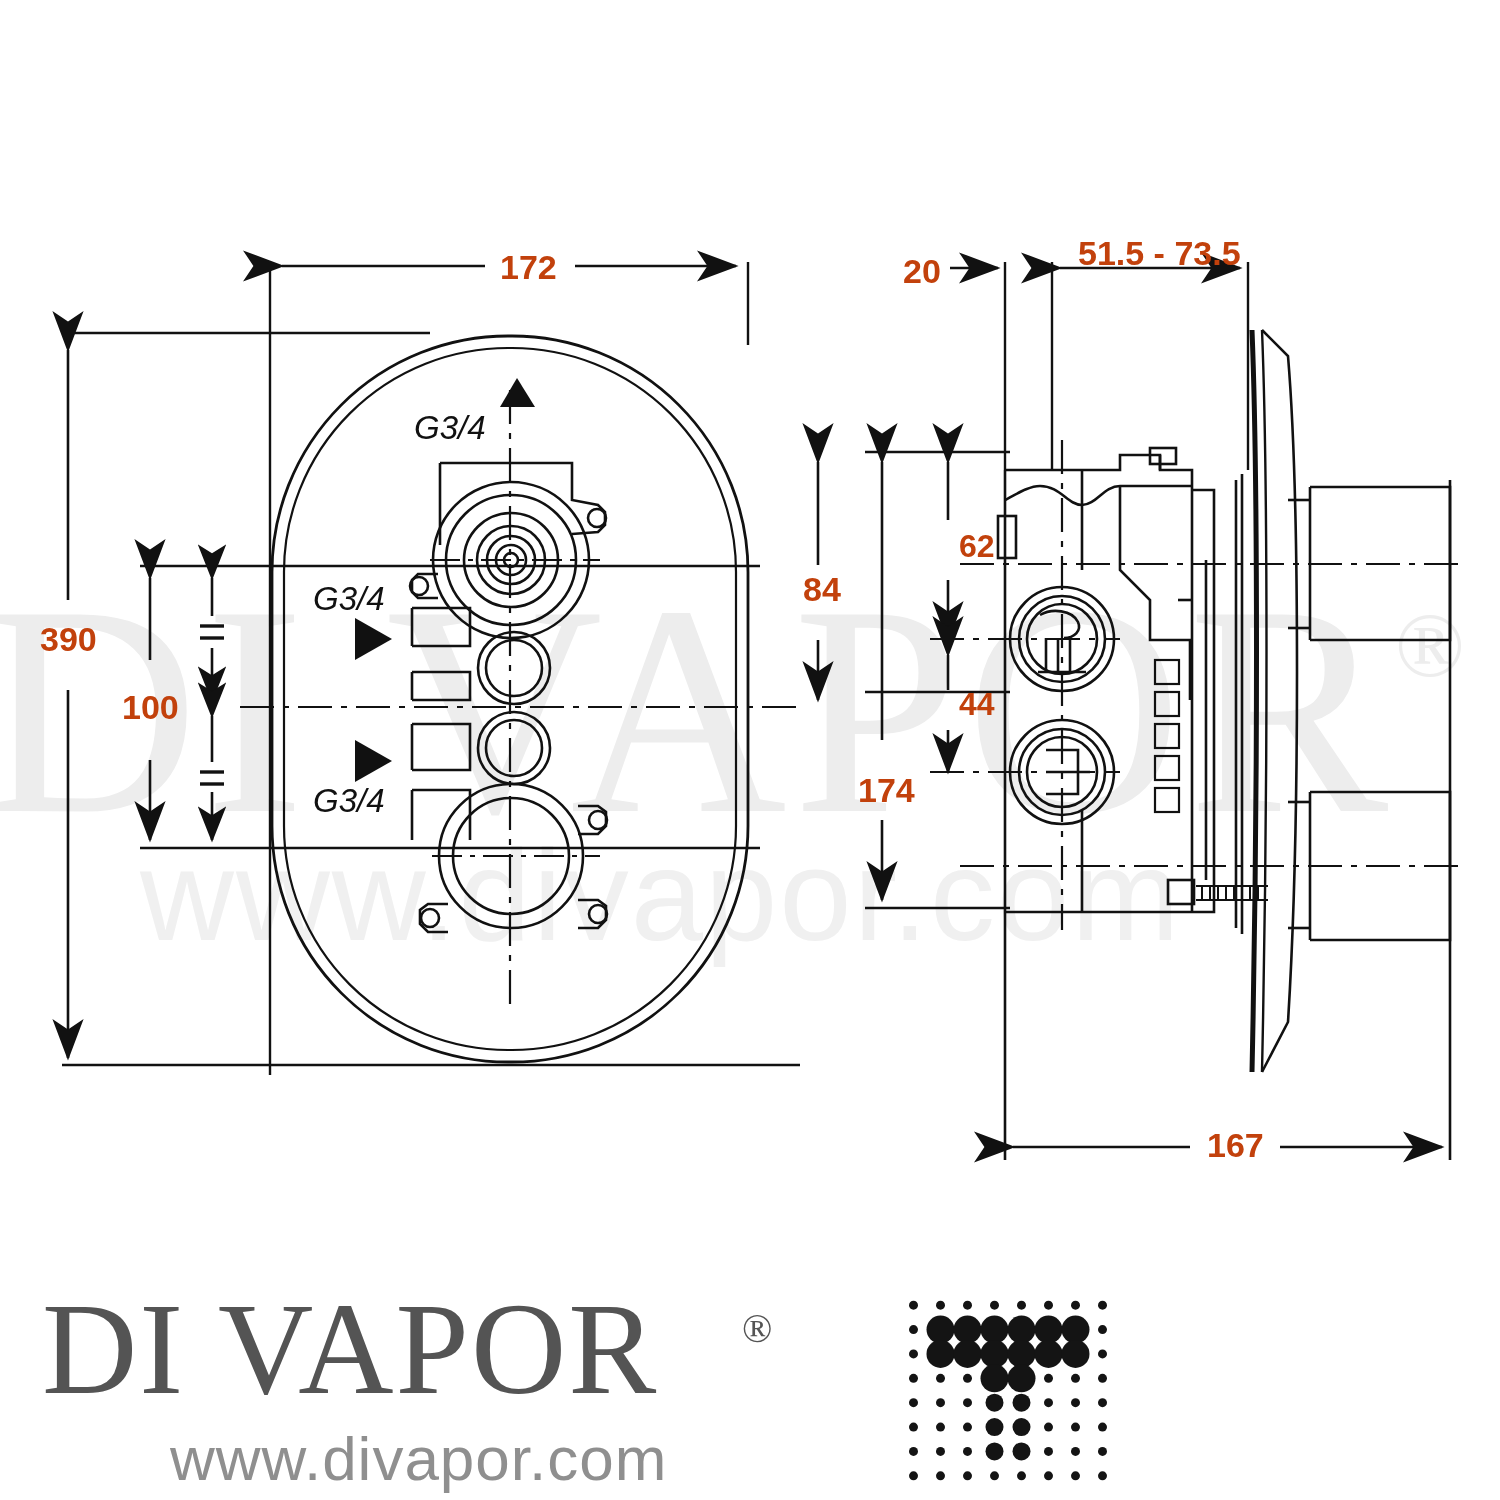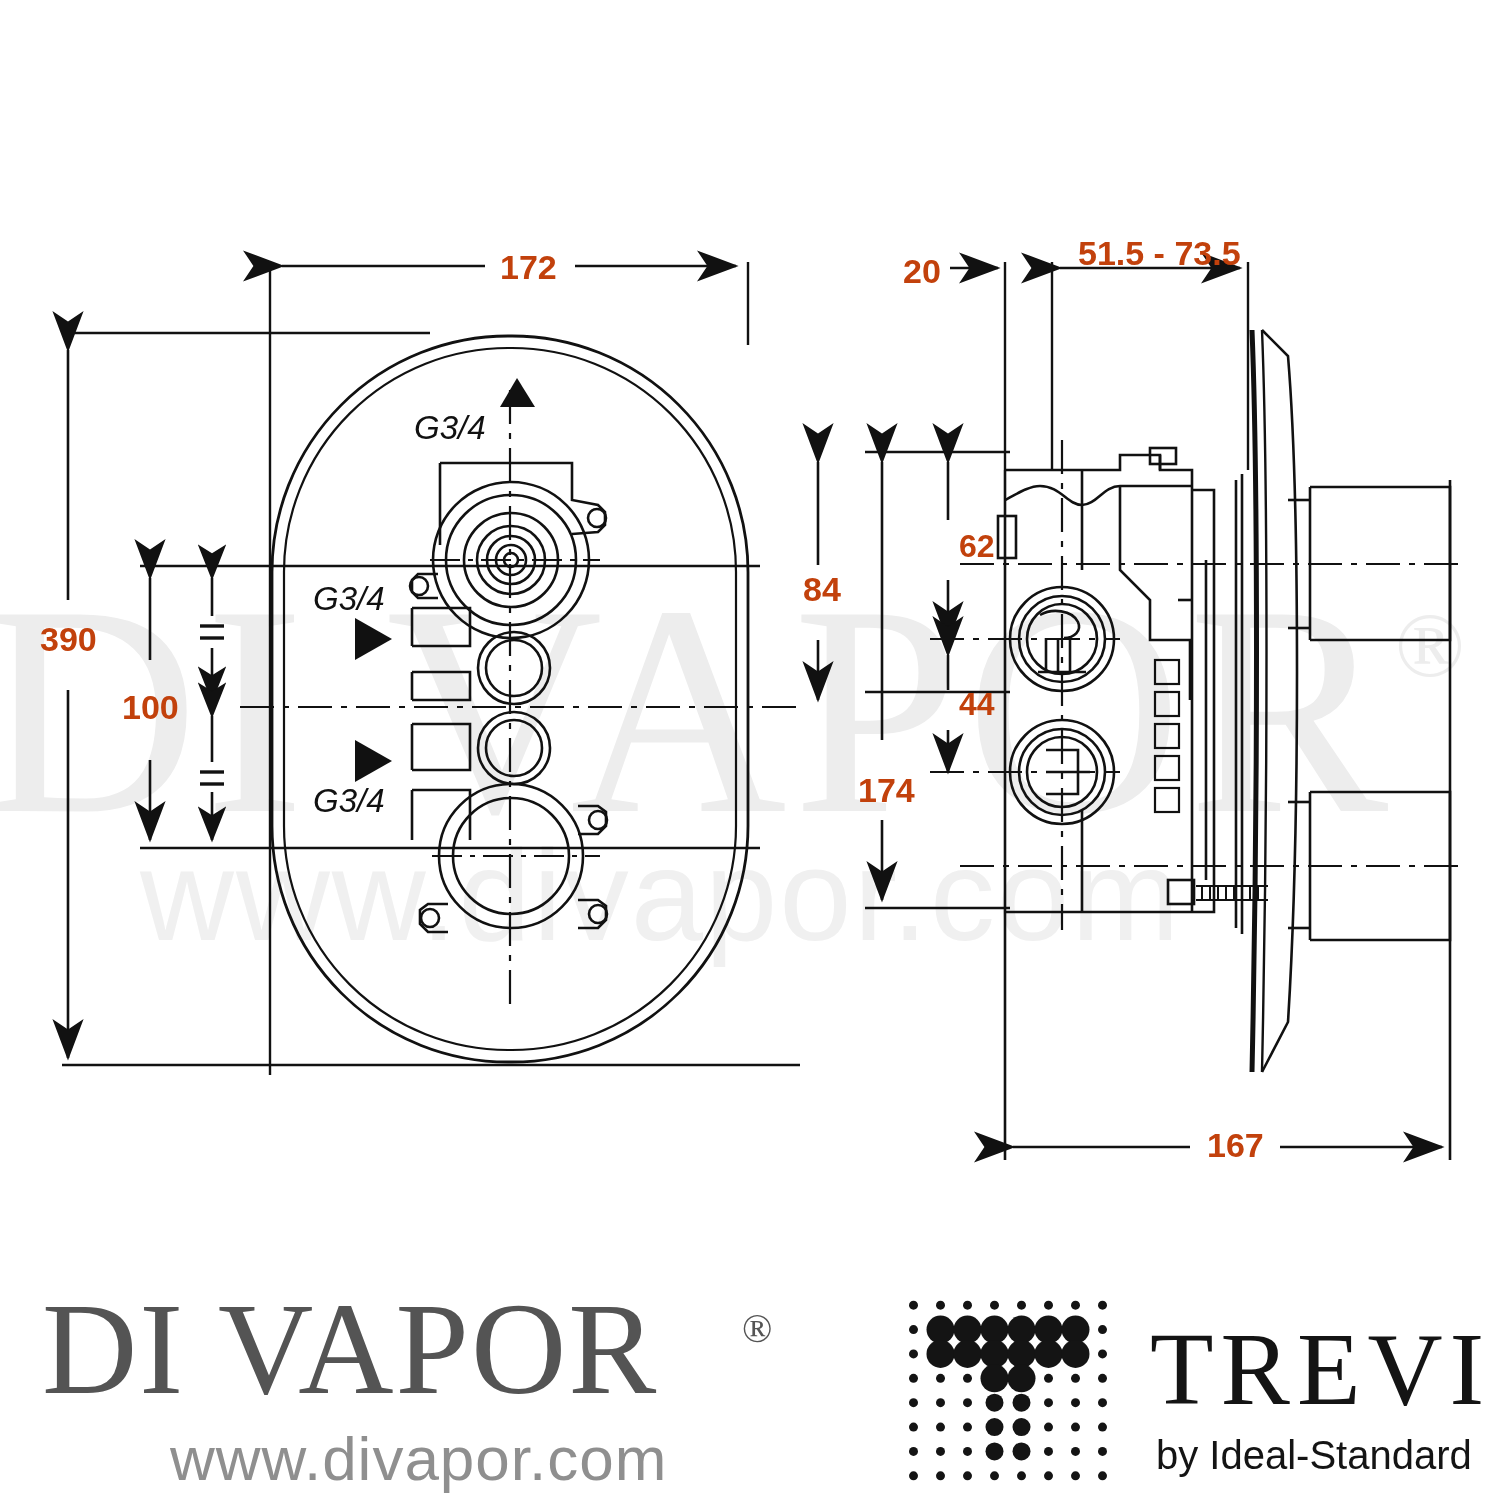--- a/index.html
+++ b/index.html
@@ -385,19 +385,17 @@
           <circle cx="202.50" cy="158.44" r="4.5" fill="#141414"></circle>
           <circle cx="13.50" cy="182.81" r="4.5" fill="#141414"></circle>
           <circle cx="40.50" cy="182.81" r="4.5" fill="#141414"></circle>
           <circle cx="67.50" cy="182.81" r="4.5" fill="#141414"></circle>
           <circle cx="94.50" cy="182.81" r="4.5" fill="#141414"></circle>
           <circle cx="121.50" cy="182.81" r="4.5" fill="#141414"></circle>
           <circle cx="148.50" cy="182.81" r="4.5" fill="#141414"></circle>
           <circle cx="175.50" cy="182.81" r="4.5" fill="#141414"></circle>
           <circle cx="202.50" cy="182.81" r="4.5" fill="#141414"></circle>
         </svg>
-      <div class="tv-word">TREVI</div>
-      <div class="tv-sub">by Ideal-Standard</div>
     </div>
 
   </div>
 
 </div>
 
 </body></html>

